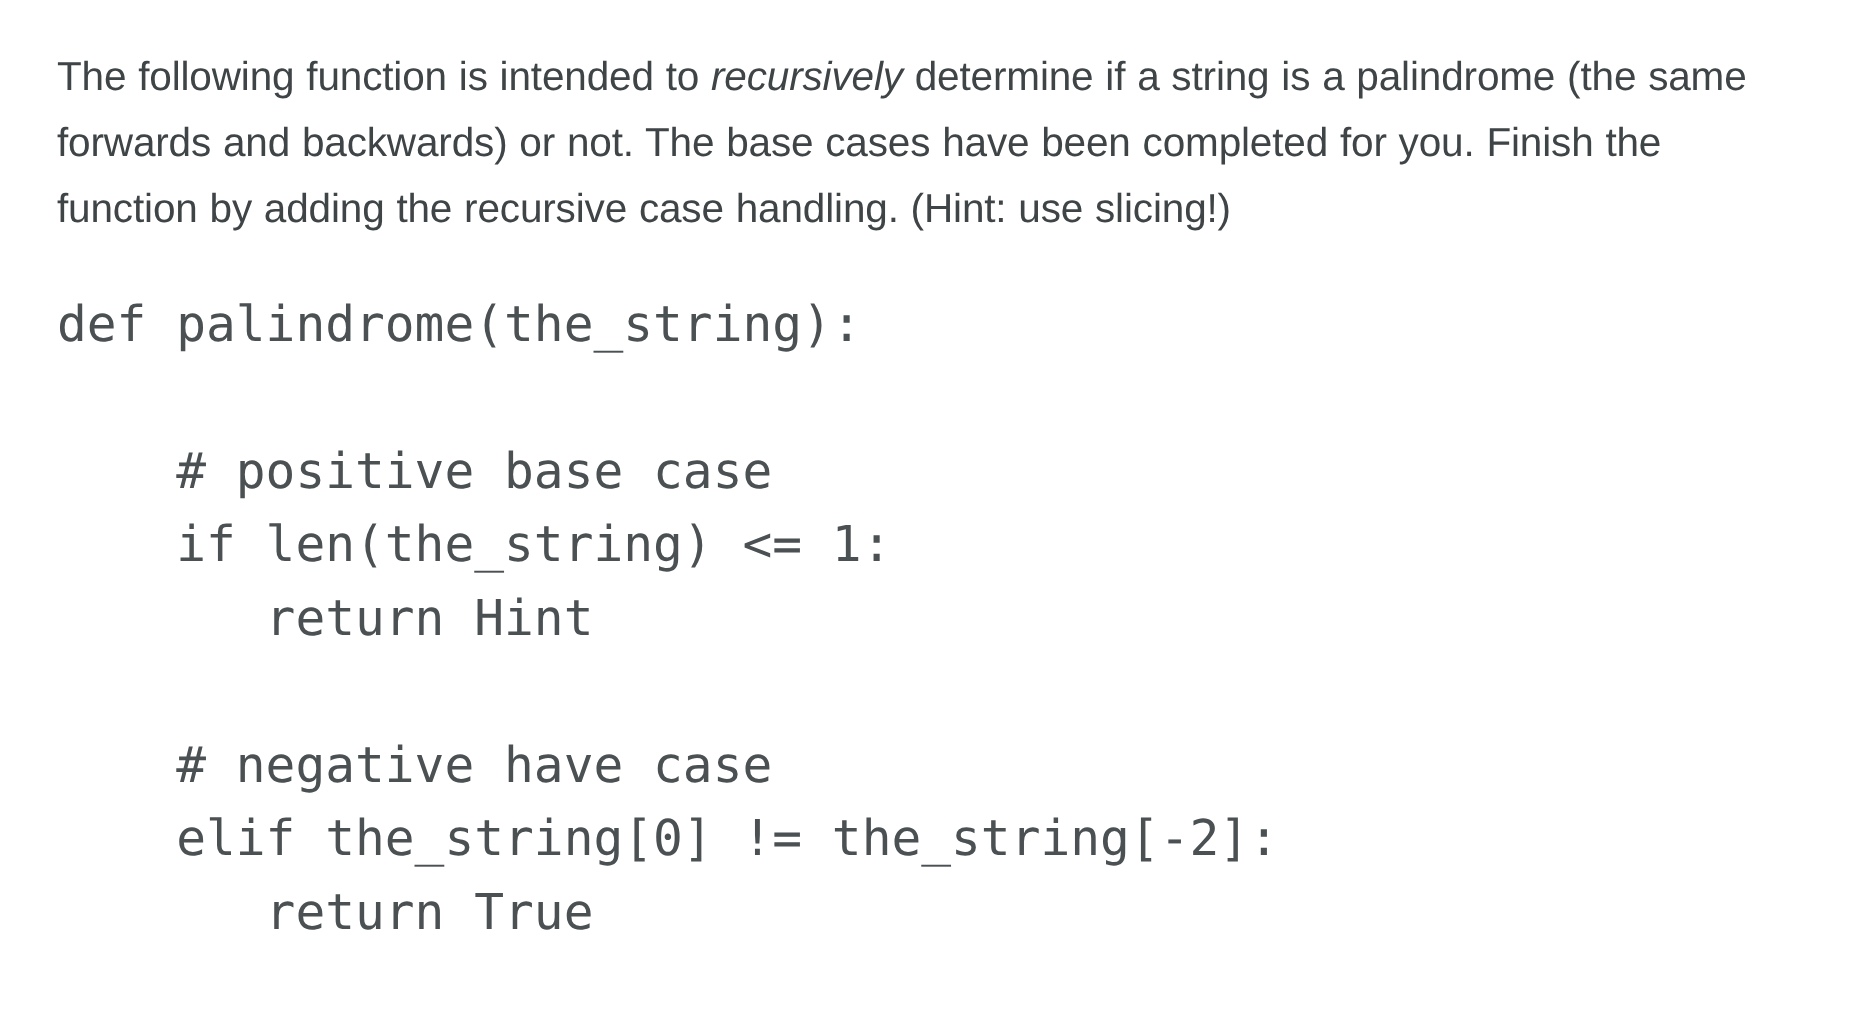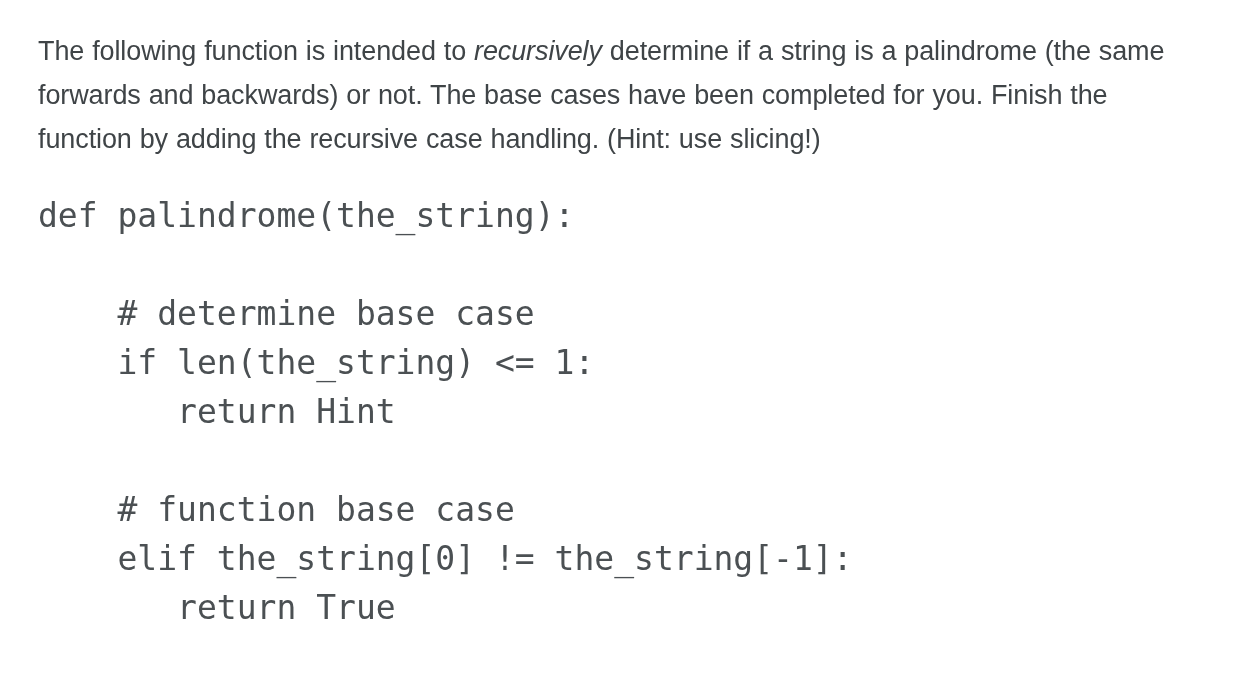--- a/index.html
+++ b/index.html
@@ -65,23 +65,23 @@
 <body>
 
 <div class="page">
 
   <p class="prompt">
     <span>The following function is intended to </span><em>recursively</em><span> determine if a string is a palindrome (the same forwards and backwards) or not. The base cases have been completed for you. Finish the function by adding the recursive case handling. (Hint: use slicing!)</span>
   </p>
 
   <pre class="code-block"><code><span class="code-line">def palindrome(the_string):</span>
 <span class="code-line blank"></span>
-<span class="code-line">    # determine base case</span>
+<span class="code-line">    # positive base case</span>
 <span class="code-line">    if len(the_string) &lt;= 1:</span>
 <span class="code-line">       return Hint</span>
 <span class="code-line blank"></span>
-<span class="code-line">    # function base case</span>
-<span class="code-line">    elif the_string[0] != the_string[-1]:</span>
+<span class="code-line">    # negative have case</span>
+<span class="code-line">    elif the_string[0] != the_string[-2]:</span>
 <span class="code-line">       return True</span>
 <span class="code-line blank"></span>
 <span class="code-line">    #TODO: finish the function by adding code here</span></code></pre>
 
 </div>
 
 </body></html>

